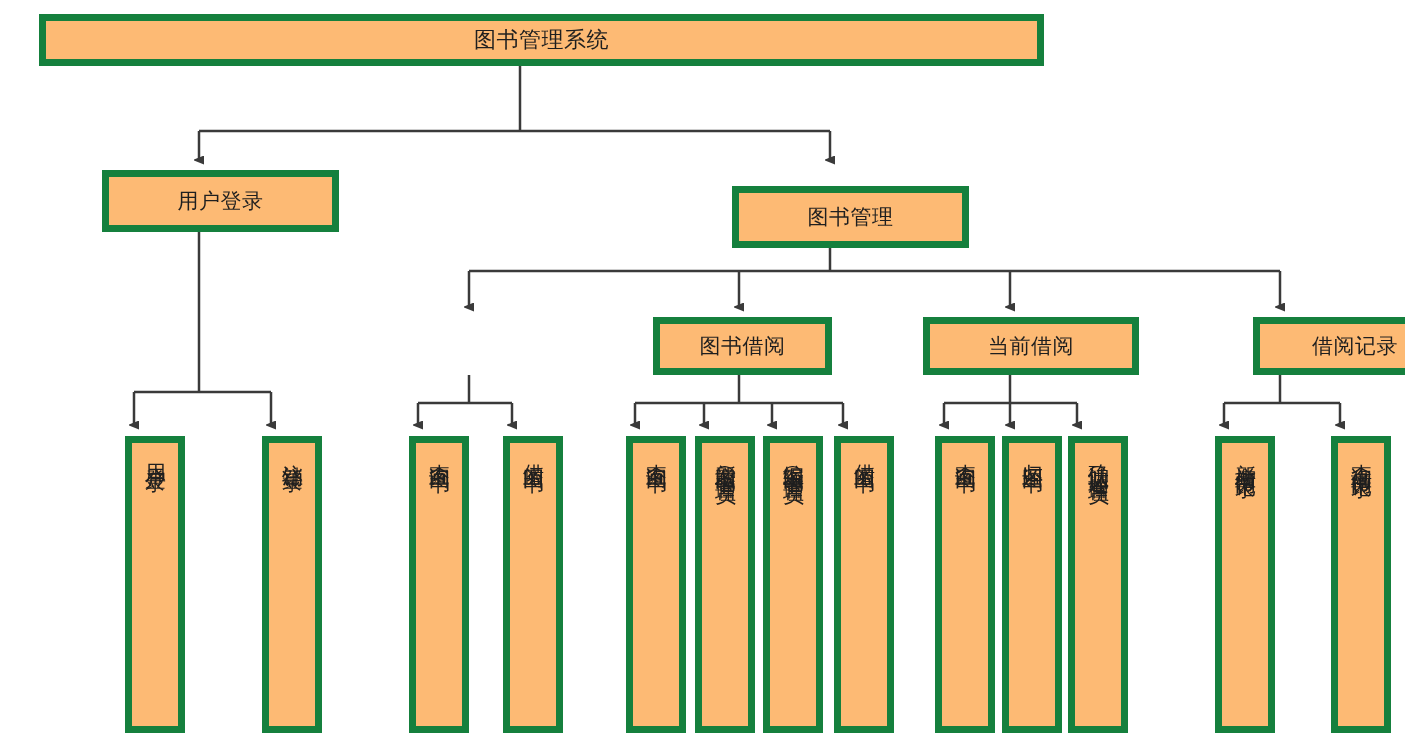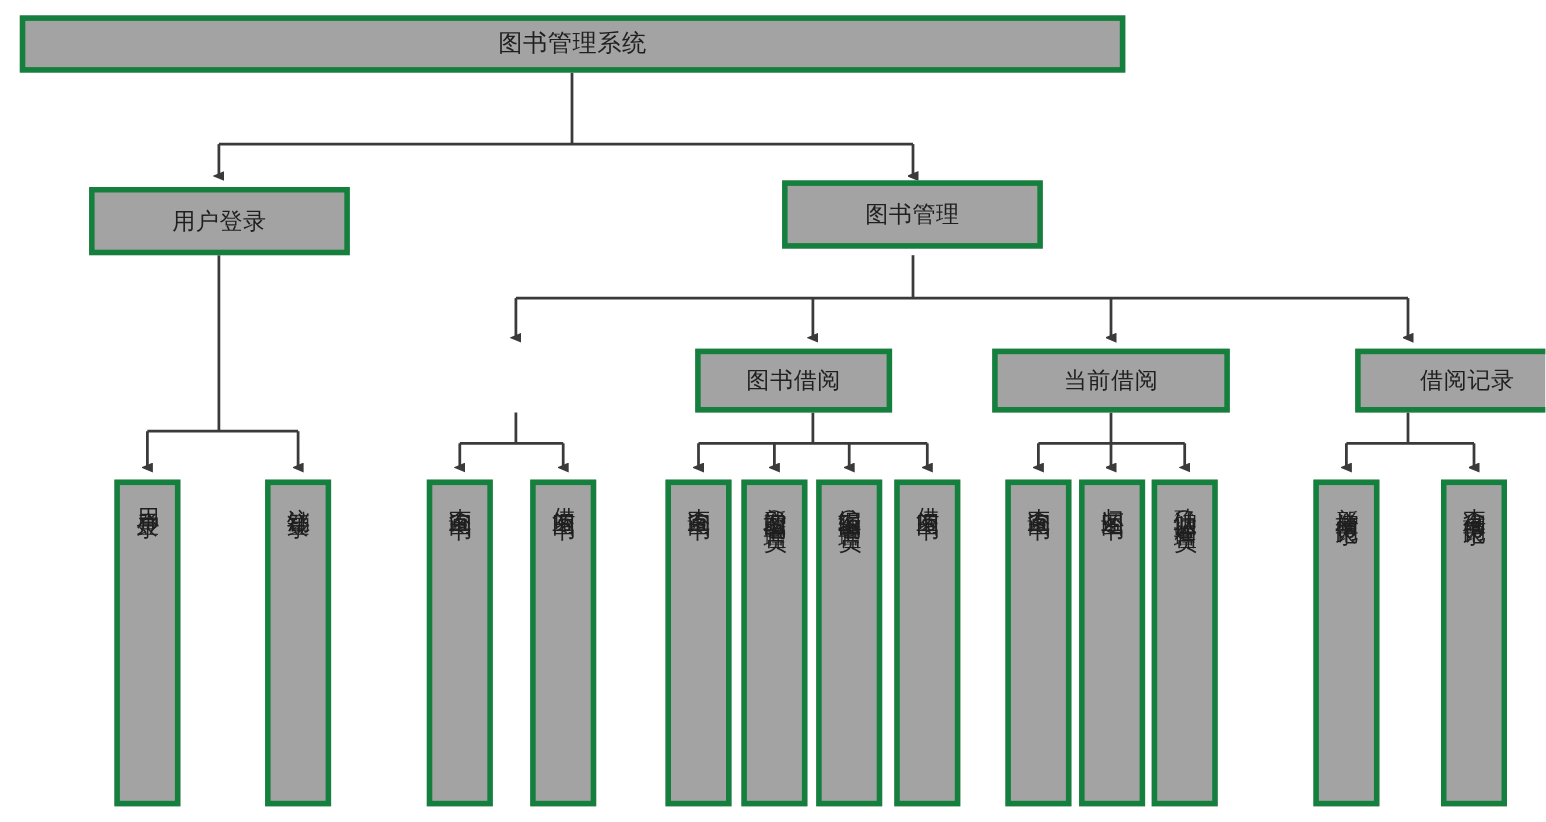--- a/index.html
+++ b/index.html
@@ -21,26 +21,27 @@
   #edge-layer {
     position: absolute;
     left: 0;
     top: 0;
     width: 1405px;
     height: 747px;
   }
   .node {
     position: absolute;
     box-sizing: border-box;
-    background: #a3a3a3;
-    border: 5px solid #15803d;
+    background: #fdba74;
+    border: 7px solid #15803d;
     display: flex;
     align-items: center;
     justify-content: center;
     z-index: 2;
+    margin-left: 21px;
   }
   .node .label {
     color: #1f1f1f;
     line-height: 1.18;
     letter-spacing: 0.5px;
     white-space: nowrap;
   }
   .node.horiz .label {
     writing-mode: horizontal-tb;
     font-size: 21px;
@@ -126,21 +127,21 @@
     </g>
   </svg>
 
   <div class="node horiz root" style="left:18px; top:14px; width:1005px; height:52px;">
     <span class="label">图书管理系统</span>
   </div>
 
   <div class="node horiz" style="left:81px; top:170px; width:237px; height:62px;">
     <span class="label">用户登录</span>
   </div>
-  <div class="node horiz" style="left:711px; top:164px; width:237px; height:62px;">
+  <div class="node horiz" style="left:711px; top:186px; width:237px; height:62px;">
     <span class="label">图书管理</span>
   </div>
 
   <div class="node horiz" style="left:632px; top:317px; width:179px; height:58px;">
     <span class="label">图书借阅</span>
   </div>
   <div class="node horiz" style="left:902px; top:317px; width:216px; height:58px;">
     <span class="label">当前借阅</span>
   </div>
   <div class="node horiz" style="left:1232px; top:317px; width:204px; height:58px;">

